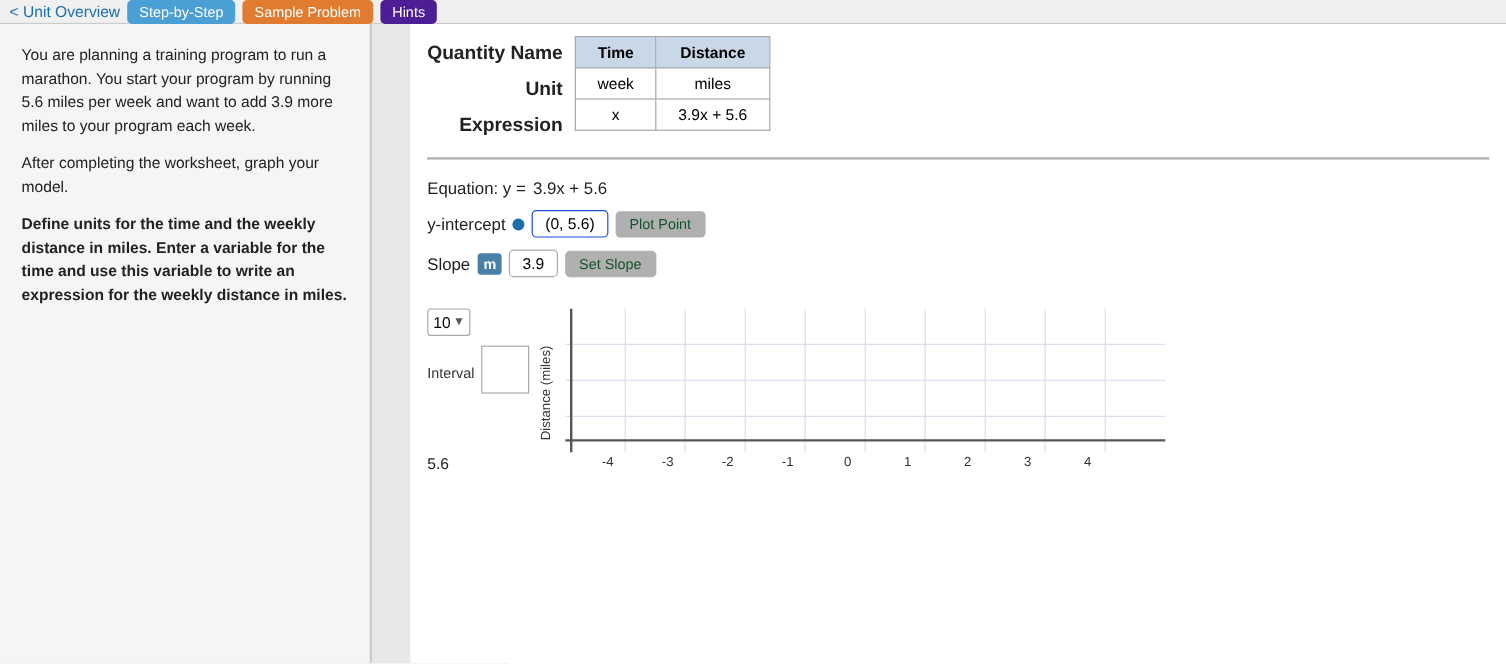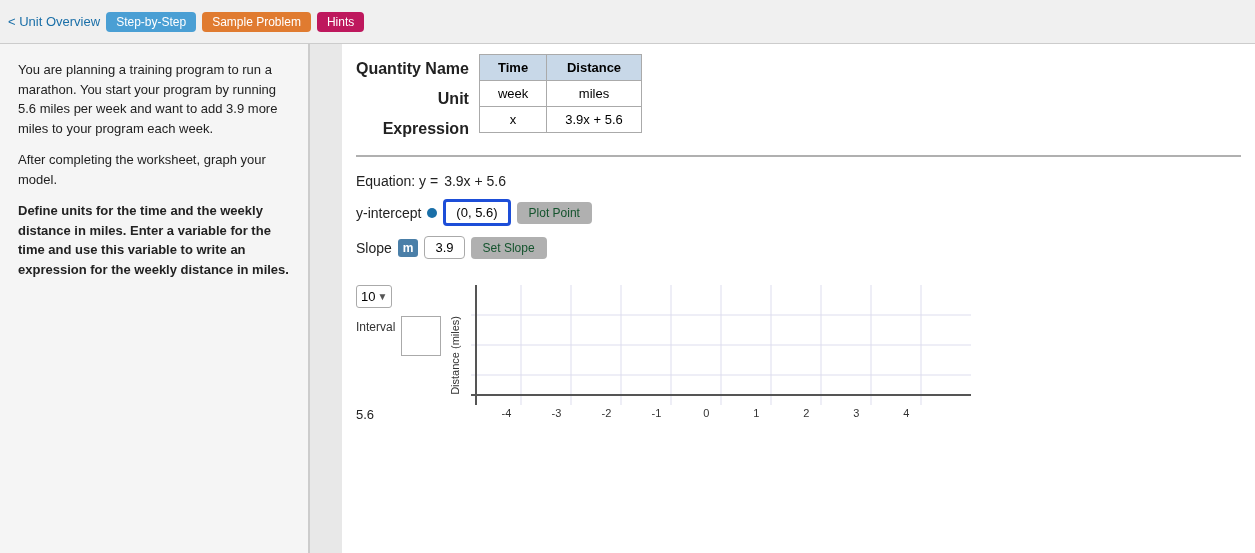--- a/index.html
+++ b/index.html
@@ -14,42 +14,42 @@
     }
 
     
     .top-nav {
       display: flex;
       align-items: center;
       background: #f0f0f0;
       padding: 4px 8px;
       gap: 6px;
       border-bottom: 1px solid #ccc;
-      height: 44px;
+      height: 20px;
     }
     .nav-link {
       color: #1a6fa8;
       font-size: 13px;
       text-decoration: none;
       cursor: pointer;
     }
     .nav-btn {
       background: #4a9fd4;
       color: white;
       border: none;
       border-radius: 4px;
       padding: 3px 10px;
       font-size: 12px;
       cursor: pointer;
     }
     .nav-btn.orange {
       background: #e07b30;
     }
     .nav-btn.green {
-      background: #be185d;
+      background: #4c1d95;
     }
 
     
     .main-content {
       display: flex;
       flex: 1;
       overflow: hidden;
       gap: 32px;
     }
 
@@ -136,21 +136,21 @@
       font-size: 14px;
       color: #222;
     }
     .equation-value {
       font-size: 14px;
       color: #222;
       font-weight: normal;
     }
     .intercept-box {
       background: white;
-      border: 3px solid #1d4ed8;
+      border: 1px solid #1d4ed8;
       border-radius: 4px;
       padding: 3px 10px;
       font-size: 13px;
     }
     .dot-blue {
       width: 10px;
       height: 10px;
       background: #1a6fa8;
       border-radius: 50%;
       display: inline-block;
@@ -212,21 +212,21 @@
       color: #555;
     }
     .interval-row {
       display: flex;
       align-items: flex-start;
       gap: 6px;
     }
     .interval-label {
       font-size: 12px;
       color: #333;
-      margin-top: 4px;
+      margin-top: 16px;
     }
     .interval-input {
       width: 40px;
       height: 40px;
       border: 1px solid #aaa;
       background: white;
     }
     .y-axis-label {
       writing-mode: vertical-rl;
       transform: rotate(180deg);

